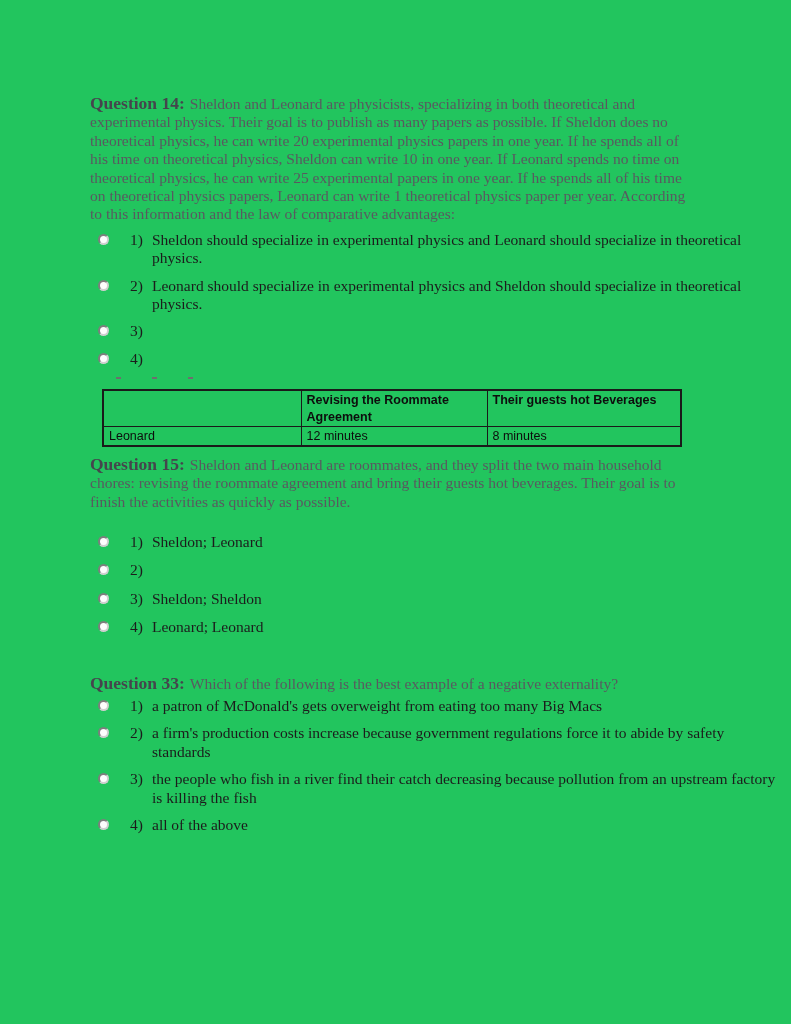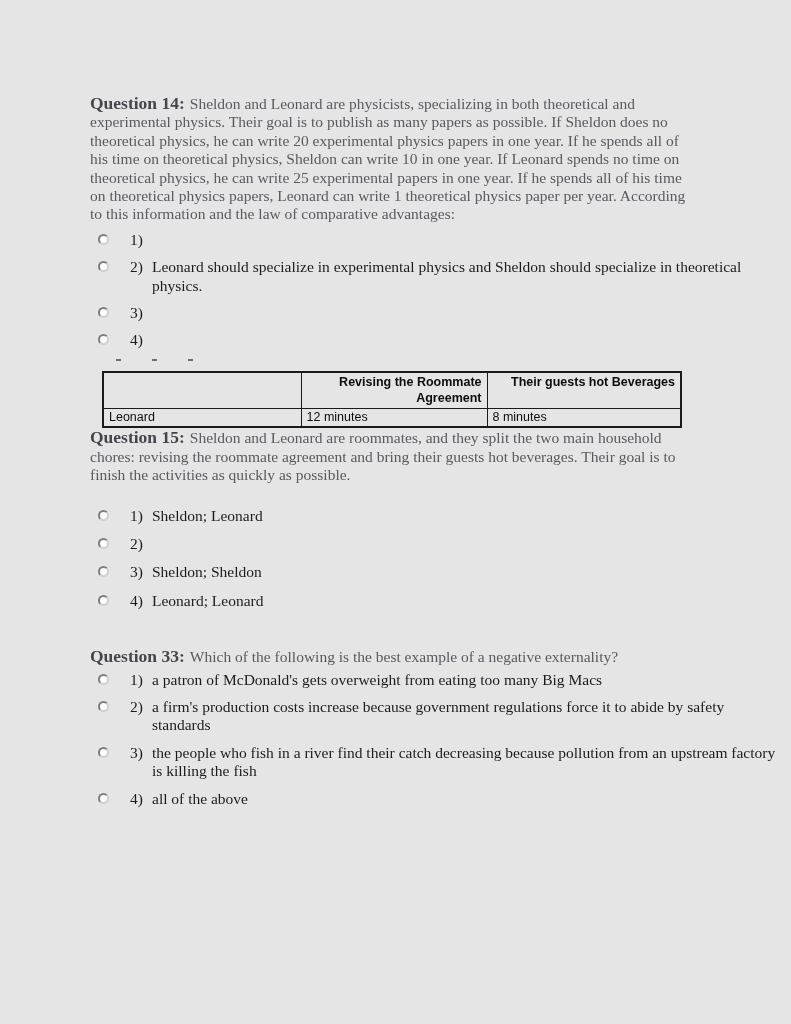--- a/index.html
+++ b/index.html
@@ -1,21 +1,21 @@
 <!DOCTYPE html>
 <html><head>
 <meta charset="utf-8">
 <style>
   * { box-sizing: border-box; }
   html, body { margin: 0; padding: 0; background: #ffffff; }
   .page {
     position: relative;
     width: 791px;
     height: 1024px;
-    background: #e5e5e5;
+    background: #22c55e;
     font-family: "Liberation Serif", serif;
     overflow: hidden;
   }
   .content {
     position: absolute;
     left: 90px;
     top: 94px;
     width: 690px;
   }
   .stem {
@@ -87,52 +87,53 @@
     color: #0d0d0d;
     border: 2px solid #1a1a1a;
   }
   table.chores th, table.chores td {
     border: 1px solid #1a1a1a;
     padding: 1px 5px;
     overflow: hidden;
   }
   table.chores th {
     font-weight: bold;
-    text-align: right;
+    text-align: left;
     vertical-align: top;
     line-height: 16.5px;
     height: 19px;
   }
   table.chores td {
     text-align: left;
     height: 19px;
     line-height: 15px;
   }
   .col-name  { width: 198px; }
   .col-rev   { width: 186px; }
   .col-bev   { width: 194px; }
 
-  .qsection { margin-top: 0; }
+  .qsection { margin-top: 8px; }
   .q33 { margin-top: 37px; }
   .q33 .options { margin-top: 4px; }
 </style>
 </head>
 <body>
 
 <div class="page">
   <div class="content">
 
     <section>
       <p class="stem">
         <span class="qlabel">Question 14:</span><span>Sheldon and Leonard are physicists, specializing in both theoretical and experimental physics. Their goal is to publish as many papers as possible. If Sheldon does no theoretical physics, he can write 20 experimental physics papers in one year. If he spends all of his time on theoretical physics, Sheldon can write 10 in one year. If Leonard spends no time on theoretical physics, he can write 25 experimental papers in one year. If he spends all of his time on theoretical physics papers, Leonard can write 1 theoretical physics paper per year. According to this information and the law of comparative advantages:</span>
       </p>
       <div class="options">
         <div class="option">
           <span class="radio"></span>
           <span class="num">1)</span>
+          <span class="otext">Sheldon should specialize in experimental physics and Leonard should specialize in theoretical physics.</span>
         </div>
         <div class="option">
           <span class="radio"></span>
           <span class="num">2)</span>
           <span class="otext">Leonard should specialize in experimental physics and Sheldon should specialize in theoretical physics.</span>
         </div>
         <div class="option">
           <span class="radio"></span>
           <span class="num">3)</span>
         </div>

